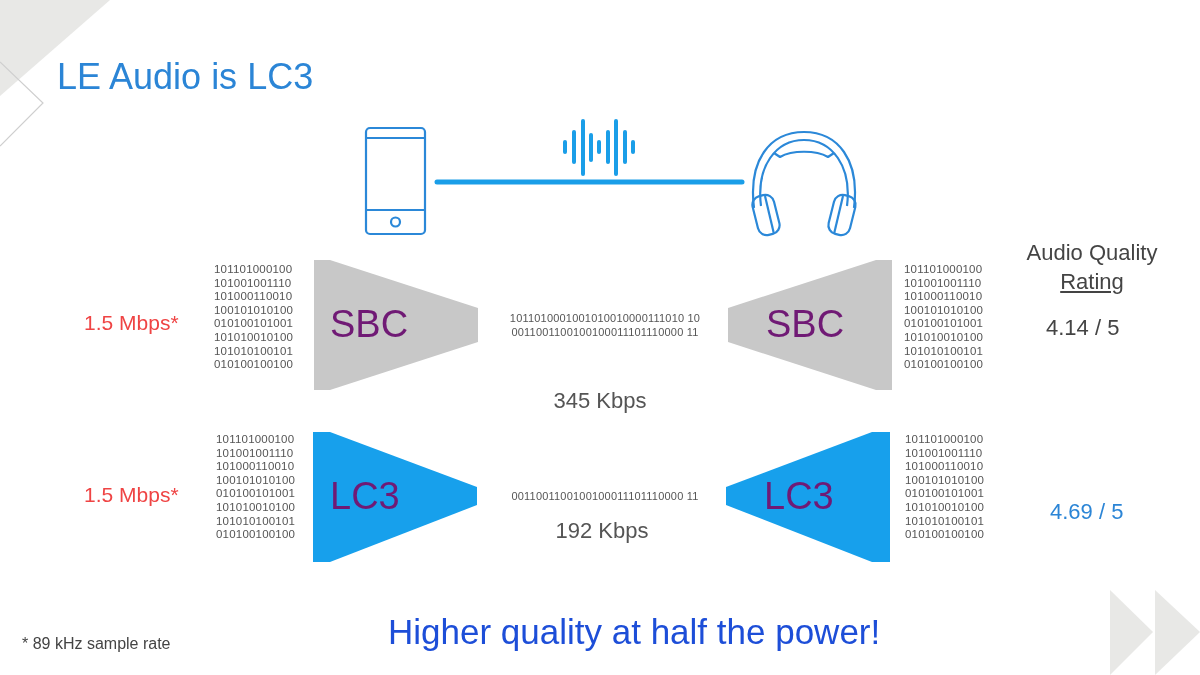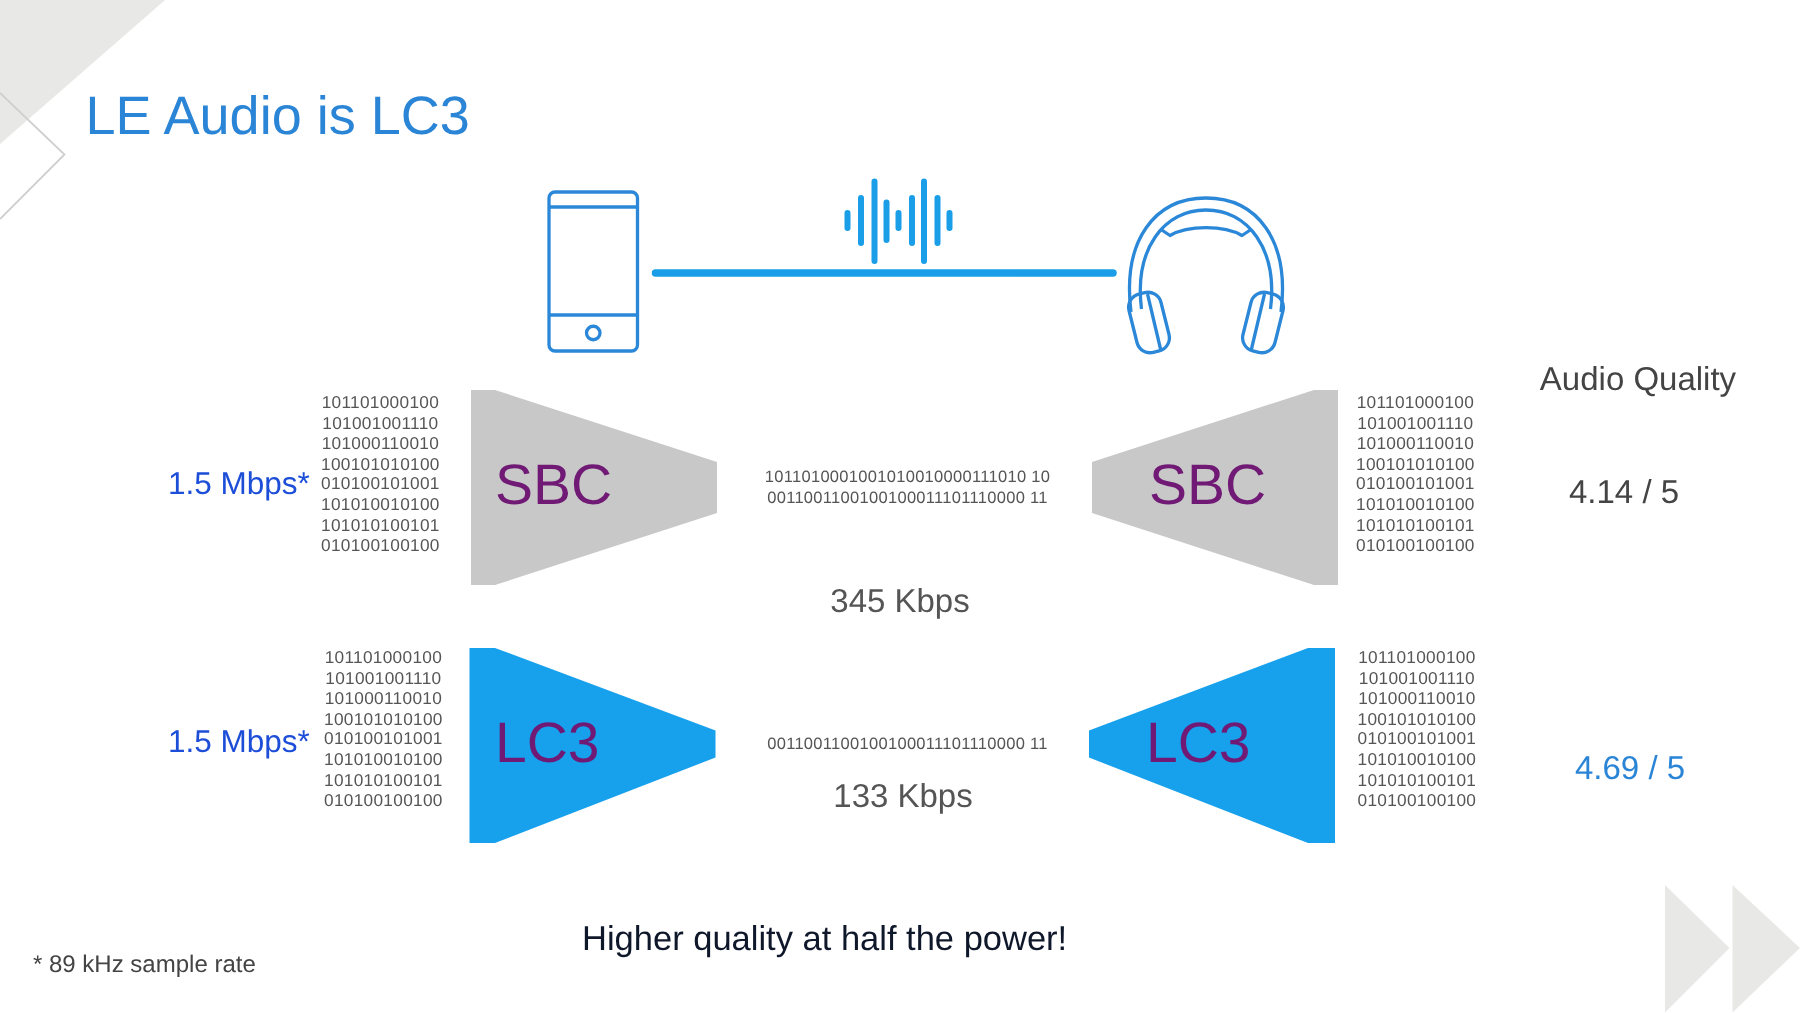--- a/index.html
+++ b/index.html
@@ -1,49 +1,49 @@
 <!DOCTYPE html>
 <html><head>
 <meta charset="utf-8">
 <style>
   html, body { margin: 0; padding: 0; }
   body {
     width: 1200px; height: 675px; position: relative; overflow: hidden;
     background: #ffffff;
     font-family: "Liberation Sans", sans-serif;
   }
-  .abs { position: absolute; text-align: center; }
+  .abs { position: absolute; }
   svg.layer { position: absolute; left: 0; top: 0; }
   .title {
     left: 57px; top: 56px; font-size: 36px; color: #2b85d6; white-space: nowrap;
     letter-spacing: 0px;
   }
   .bits {
     font-size: 11.5px; line-height: 13.6px; color: #555555; white-space: pre;
     letter-spacing: 0.2px;
   }
   .codec-label {
     font-size: 38px; color: #701a75; white-space: nowrap; text-align: left;
   }
   .rate {
-    font-size: 21px; color: #1d4ed8; white-space: nowrap; margin-left: 28px;
+    font-size: 21px; color: #ef4444; white-space: nowrap;
   }
   .kbps {
     font-size: 22px; color: #555555; white-space: nowrap; text-align: center;
   }
   .stream {
     font-size: 11px; line-height: 13.6px; color: #555555; white-space: pre; text-align: center;
     letter-spacing: 0.2px;
   }
   .rating-head {
     font-size: 22px; color: #444444; text-align: center; line-height: 29px; white-space: nowrap;
   }
   .rating-head .u { text-decoration: underline; }
   .score { font-size: 22px; white-space: nowrap; }
-  .tagline { font-size: 23px; color: #0f172a; white-space: nowrap; }
+  .tagline { font-size: 35px; color: #1d4ed8; white-space: nowrap; }
   .footnote { font-size: 16px; color: #444444; white-space: nowrap; }
 </style>
 </head>
 <body>
 
 <svg class="layer" width="1200" height="675" viewBox="0 0 1200 675">
 
   <g>
     <polygon points="0,0 110,0 0,96" fill="#e8e8e6"></polygon>
     <polyline points="0,62 43,103 0,146" fill="none" stroke="#cfcfcf" stroke-width="1.2"></polyline>
@@ -89,20 +89,21 @@
   <g fill="#e8e8e6">
     <polygon points="1110,590 1153,632 1110,675"></polygon>
     <polygon points="1155,590 1200,632 1155,675"></polygon>
   </g>
 </svg>
 
 <div class="abs title">LE Audio is LC3</div>
 
 <div class="abs rating-head" style="left:1016px; top:238px; width:152px;">
   <div>Audio Quality</div>
+  <div class="u">Rating</div>
 </div>
 
 <div>
   <div class="abs rate" style="left:84px; top:311px;">1.5 Mbps*</div>
   <div class="abs bits" style="left:214px; top:263px;">101101000100
 101001001110
 101000110010
 100101010100
 010100101001
 101010010100
@@ -129,21 +130,21 @@
   <div class="abs bits" style="left:216px; top:433px;">101101000100
 101001001110
 101000110010
 100101010100
 010100101001
 101010010100
 101010100101
 010100100100</div>
   <div class="abs codec-label" style="left:330px; top:475px; width:110px;">LC3</div>
   <div class="abs stream" style="left:488px; top:490px; width:234px;">0011001100100100011101110000 11</div>
-  <div class="abs kbps" style="left:522px; top:518px; width:160px;">133 Kbps</div>
+  <div class="abs kbps" style="left:522px; top:518px; width:160px;">192 Kbps</div>
   <div class="abs codec-label" style="left:764px; top:475px; width:110px;">LC3</div>
   <div class="abs bits" style="left:905px; top:433px;">101101000100
 101001001110
 101000110010
 100101010100
 010100101001
 101010010100
 101010100101
 010100100100</div>
   <div class="abs score" style="left:1050px; top:499px; color:#2b85d6;">4.69 / 5</div>

